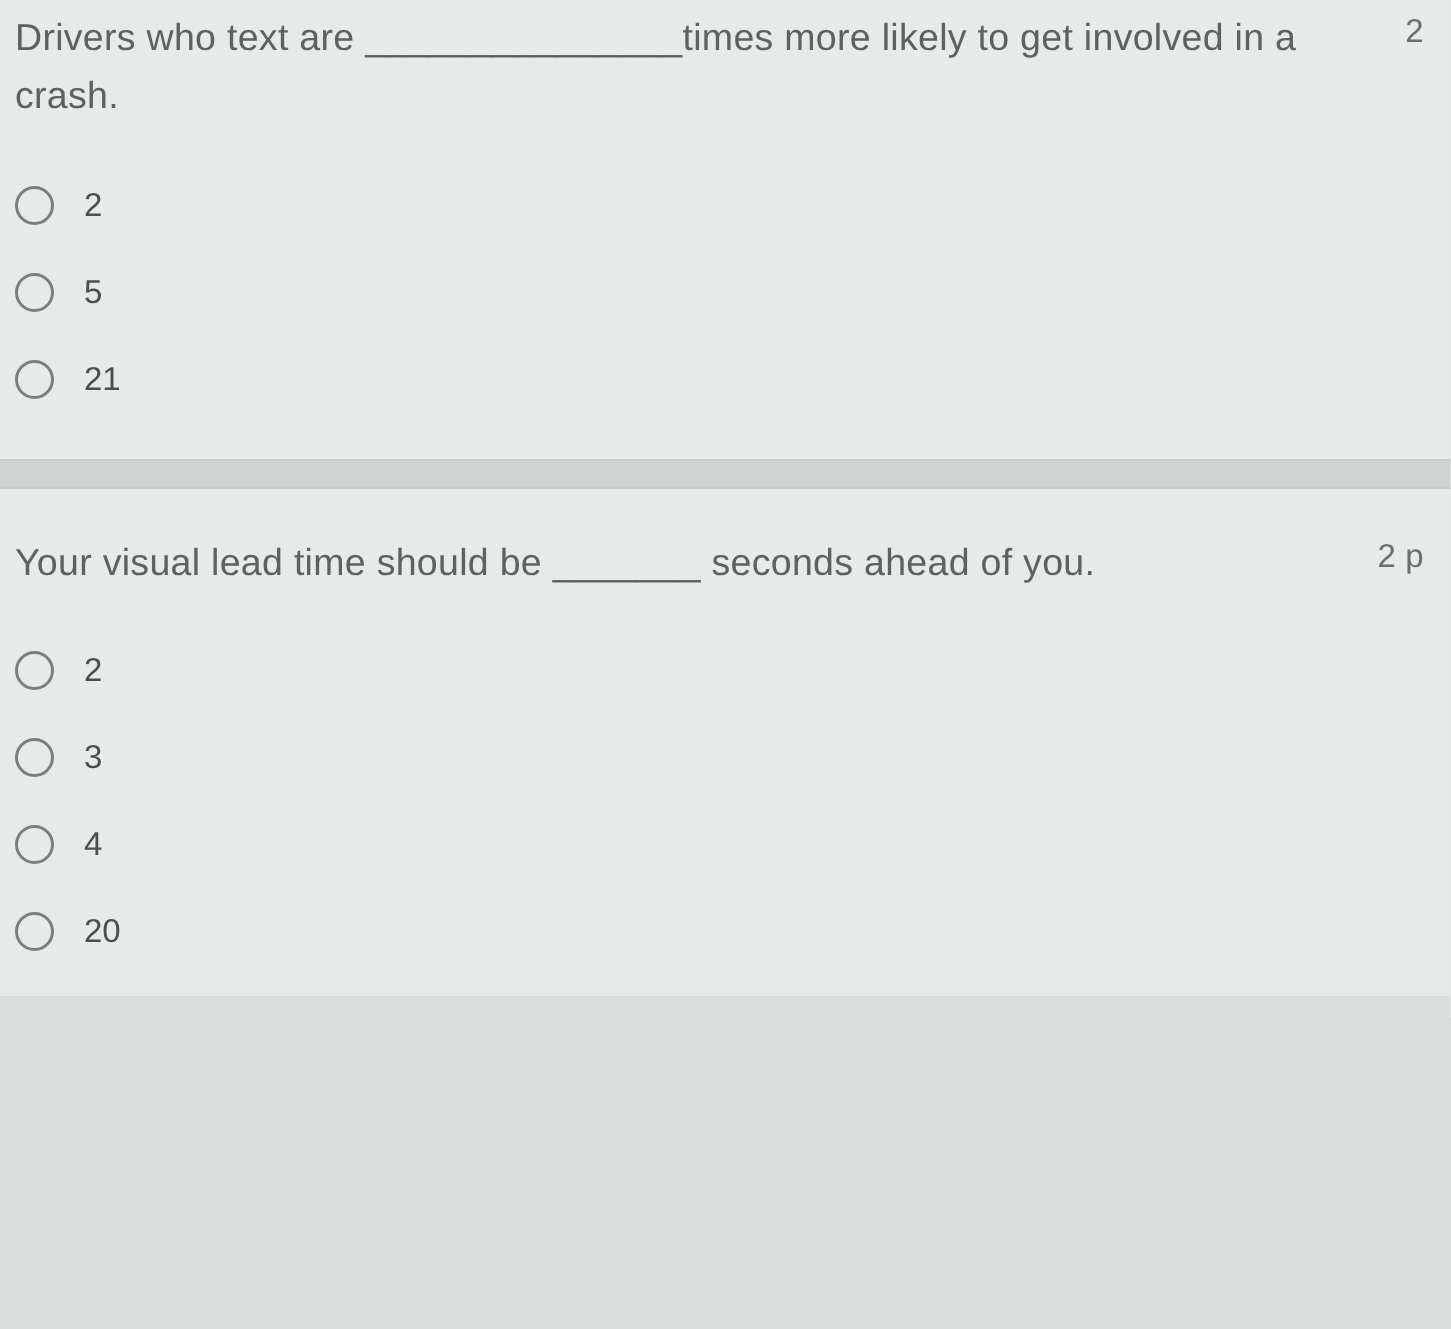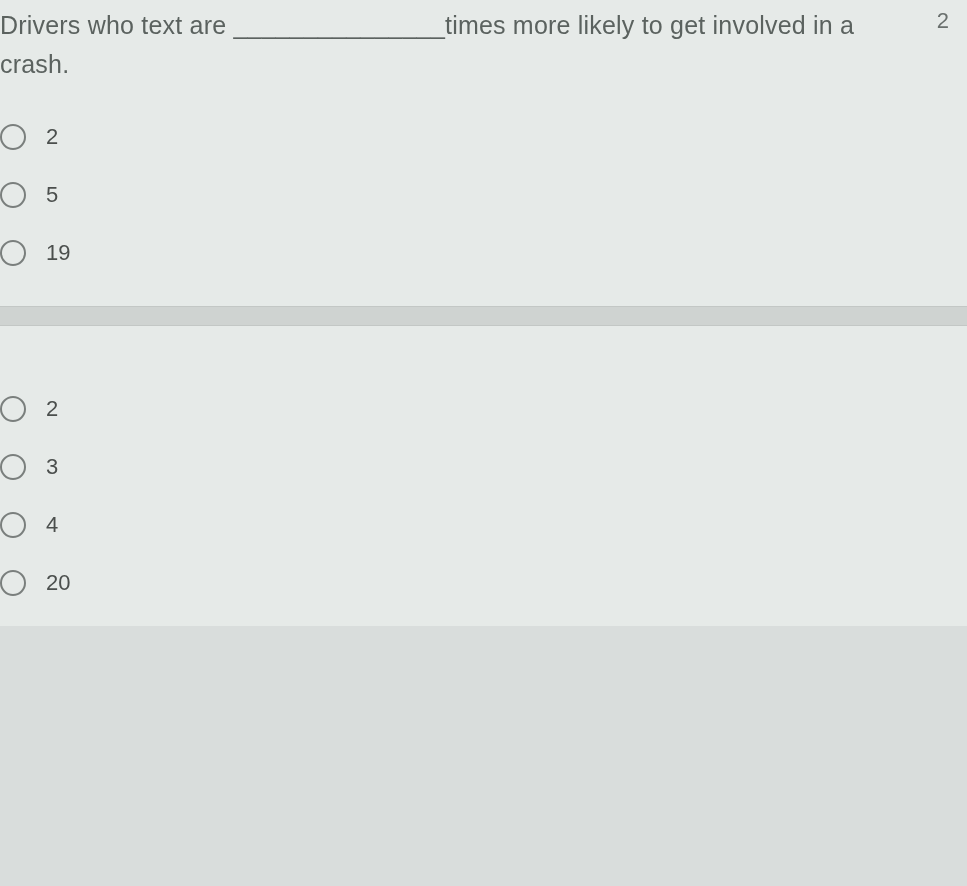--- a/index.html
+++ b/index.html
@@ -7,21 +7,21 @@
   body {
     font-family: Arial, "Helvetica Neue", Helvetica, sans-serif;
     background: #d9dddc;
     overflow: hidden;
   }
   .card {
     background: #e6eae8;
     padding: 0;
   }
   .q-block {
-    padding: 6px 18px 30px 0;
+    padding: 6px 18px 30px 10px;
     position: relative;
   }
   .q-header {
     display: flex;
     align-items: flex-start;
     justify-content: space-between;
     gap: 20px;
   }
   .q-text {
     font-size: 25px;
@@ -78,28 +78,32 @@
       <div class="option">
         <span class="radio"></span>
         <span class="opt-label">2</span>
       </div>
       <div class="option">
         <span class="radio"></span>
         <span class="opt-label">5</span>
       </div>
       <div class="option" style="margin-bottom:10px;">
         <span class="radio"></span>
-        <span class="opt-label">19</span>
+        <span class="opt-label">21</span>
       </div>
     </div>
   </div>
 
   <div class="divider"></div>
 
   <div class="q-block" style="padding-top:30px;">
+    <div class="q-header">
+      <div class="q-text">Your visual lead time should be _______ seconds ahead of you.</div>
+      <div class="q-points">2 p</div>
+    </div>
     <div class="options">
       <div class="option">
         <span class="radio"></span>
         <span class="opt-label">2</span>
       </div>
       <div class="option">
         <span class="radio"></span>
         <span class="opt-label">3</span>
       </div>
       <div class="option">

